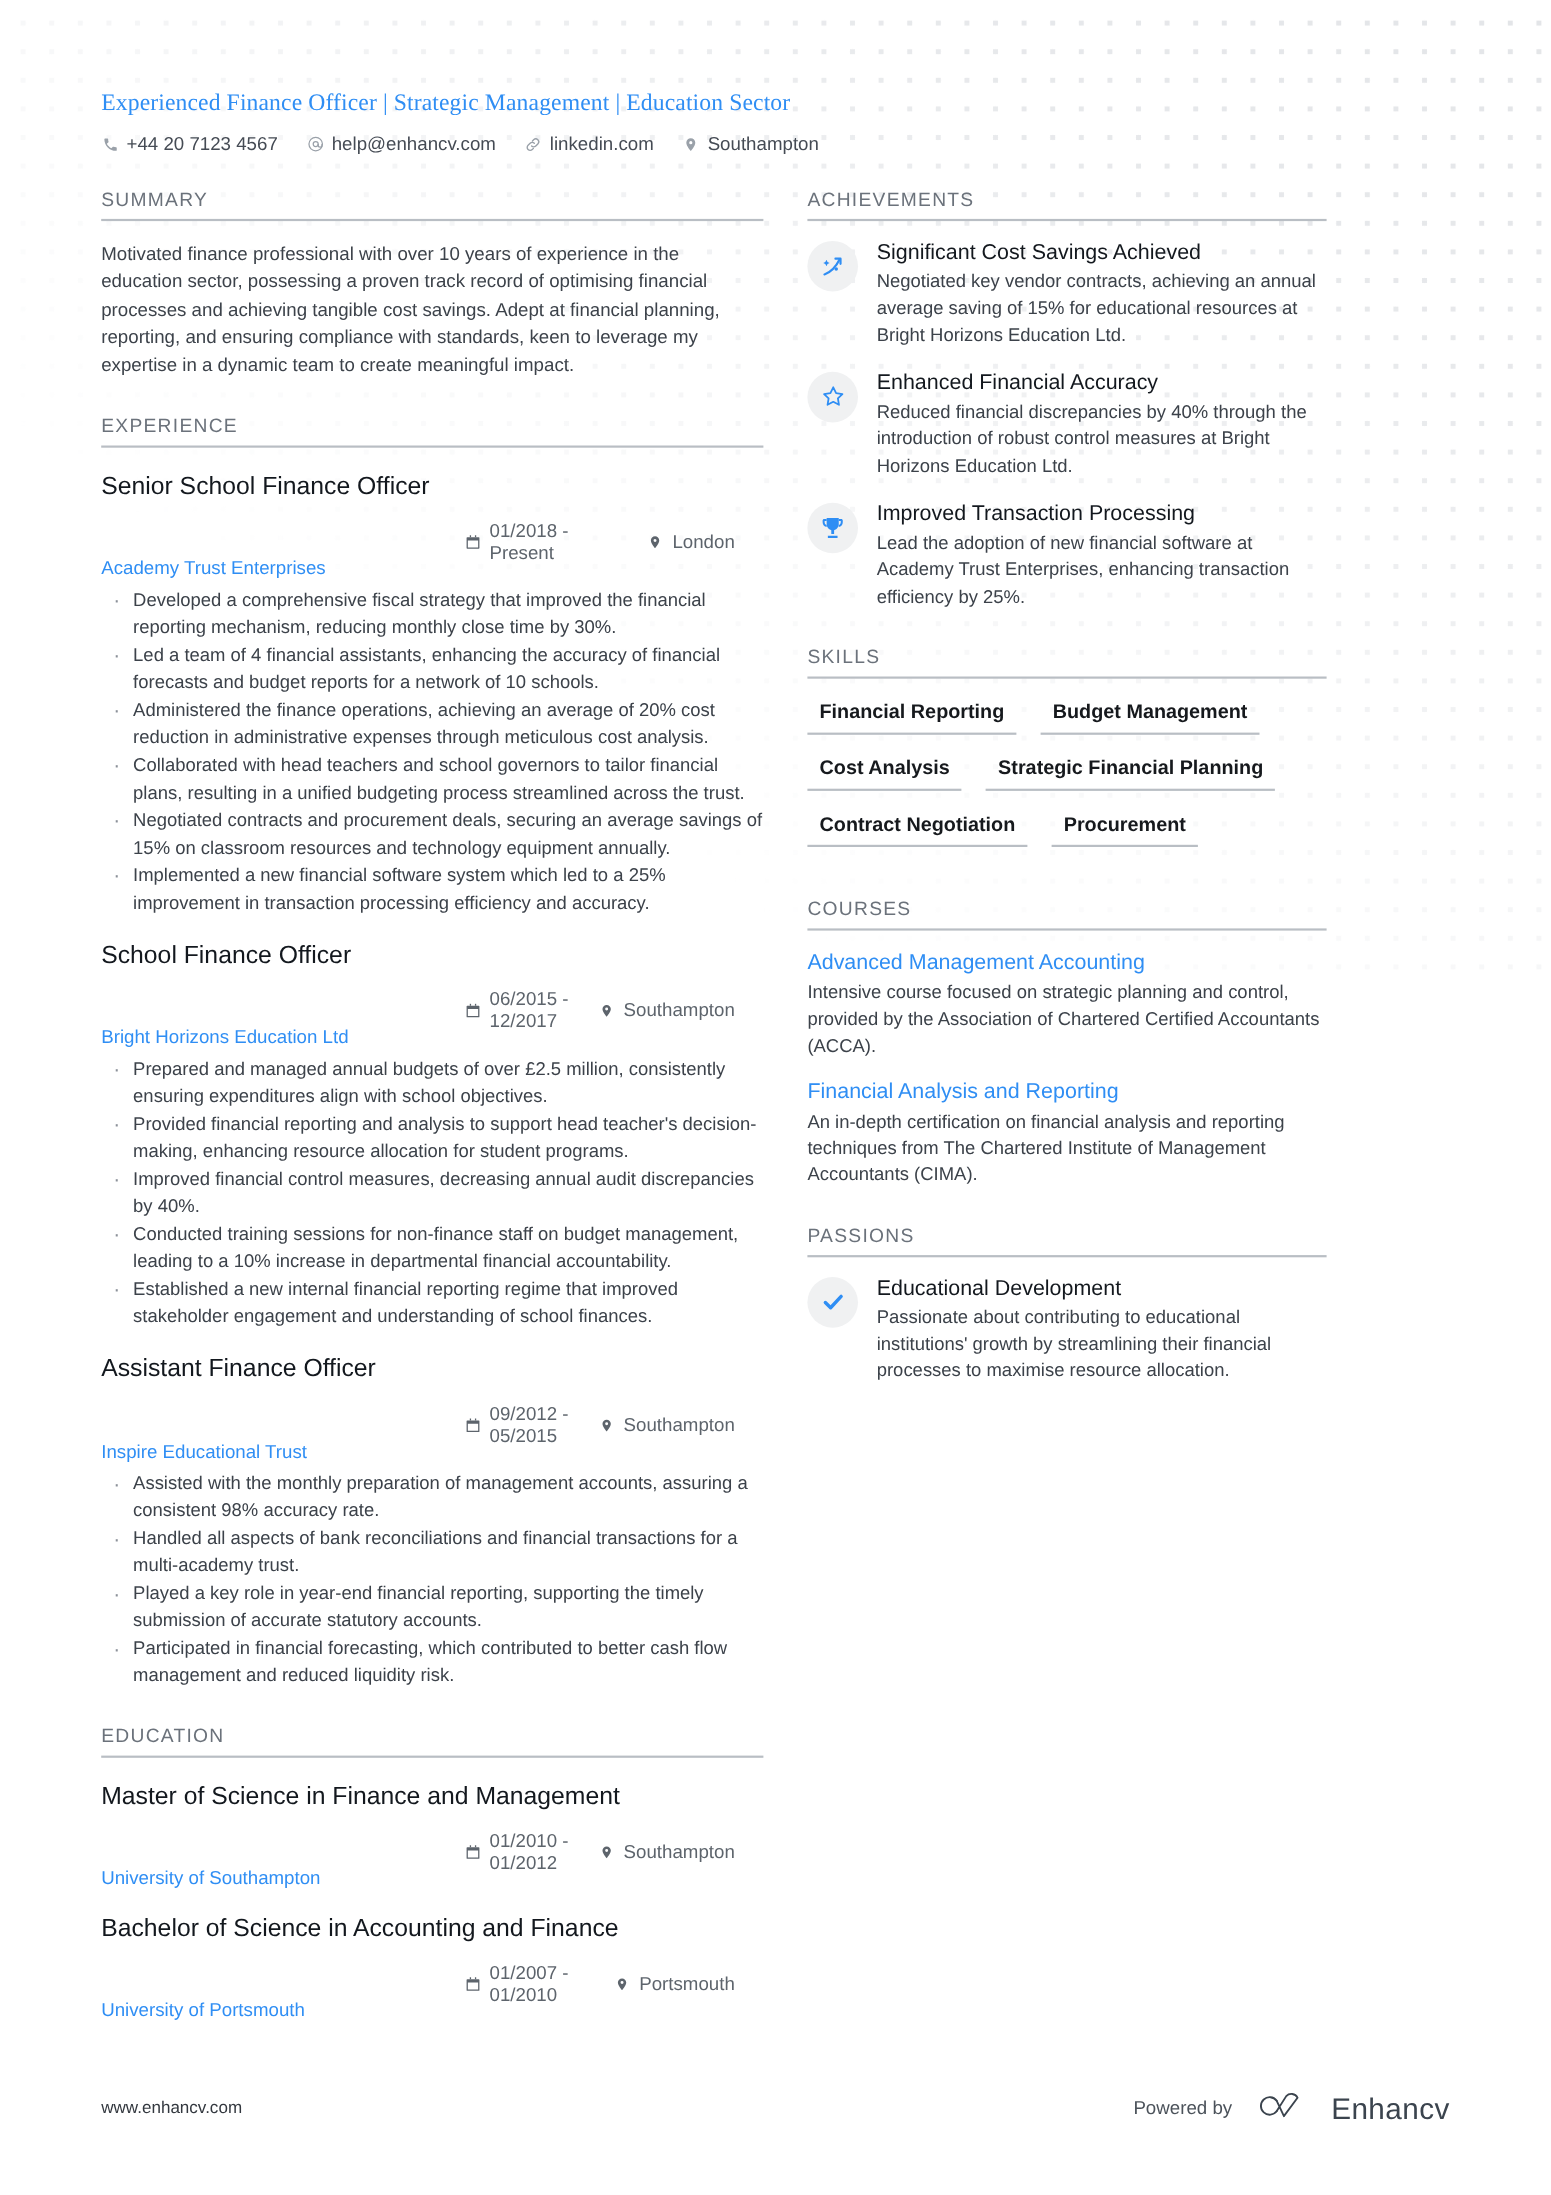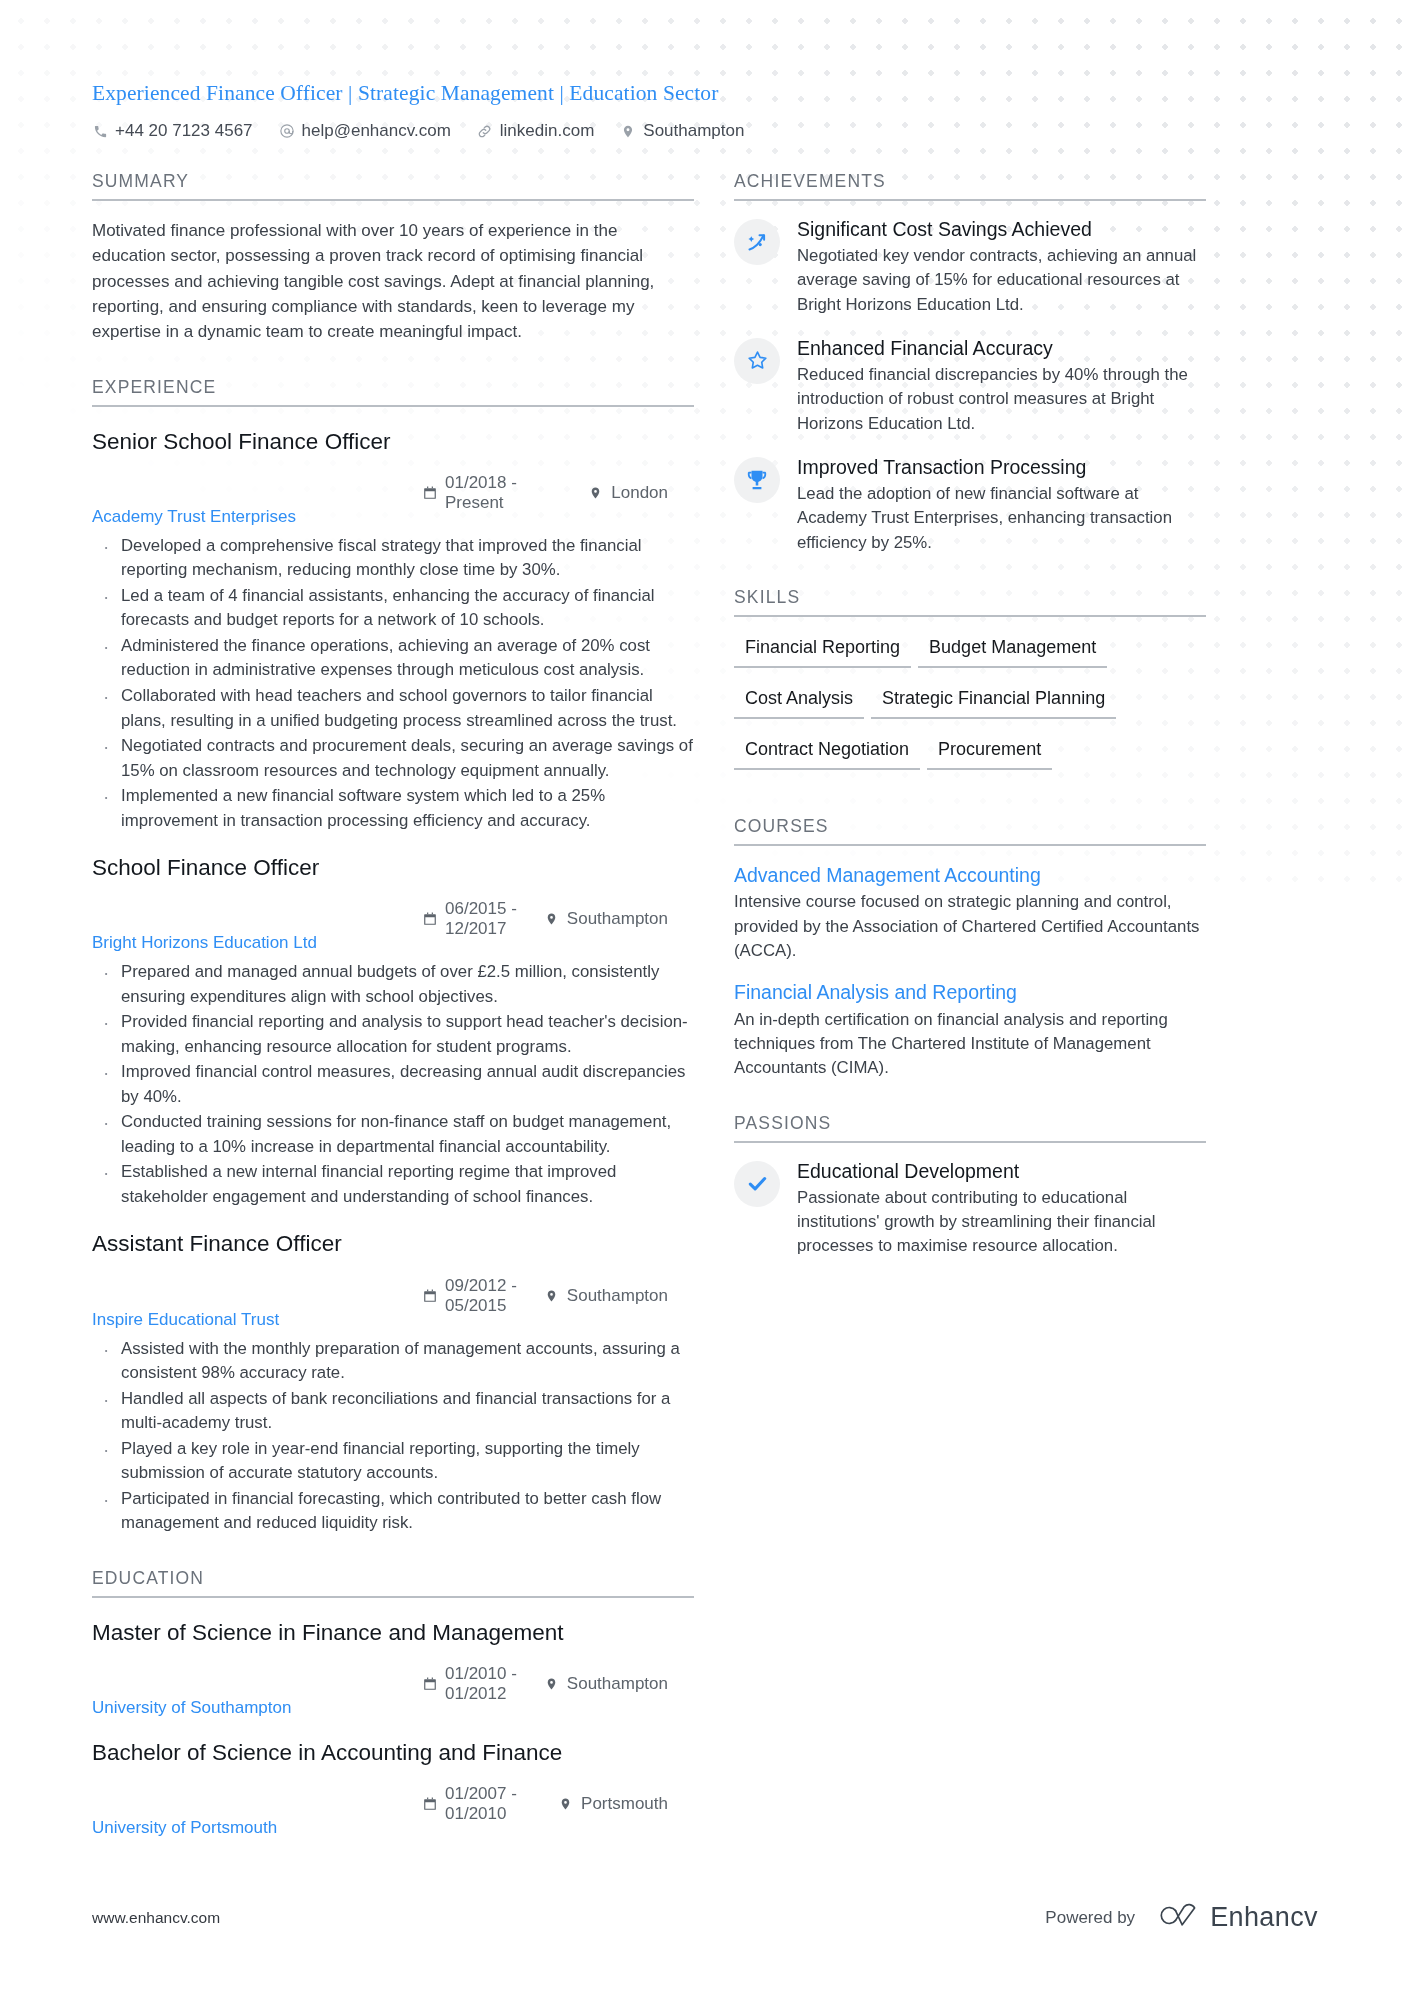--- a/index.html
+++ b/index.html
@@ -176,21 +176,22 @@
     font-size: 16.8px;
     line-height: 1.45;
     color: #3c424a;
   }
 
   
   .skills-wrap {
     margin-top: 14px;
     display: flex;
     flex-wrap: wrap;
-    gap: 0 7px;
+    gap: 0 22px;
+    font-weight: bold;
   }
   .skill {
     font-size: 18px;
     color: #16191d;
     padding: 6px 11px 8px 11px;
     border-bottom: 2px solid #b9bec4;
     margin-bottom: 14px;
     white-space: nowrap;
   }
 
@@ -229,21 +230,21 @@
     align-items: center;
     gap: 18px;
   }
   .powered-by {
     font-size: 17px;
     color: #4b525a;
   }
   .brand {
     display: flex;
     align-items: center;
-    gap: 11px;
+    gap: 26px;
   }
   .brand-name {
     font-size: 27px;
     color: #3b444e;
     letter-spacing: .4px;
   }
 </style>
 </head>
 <body>
 

